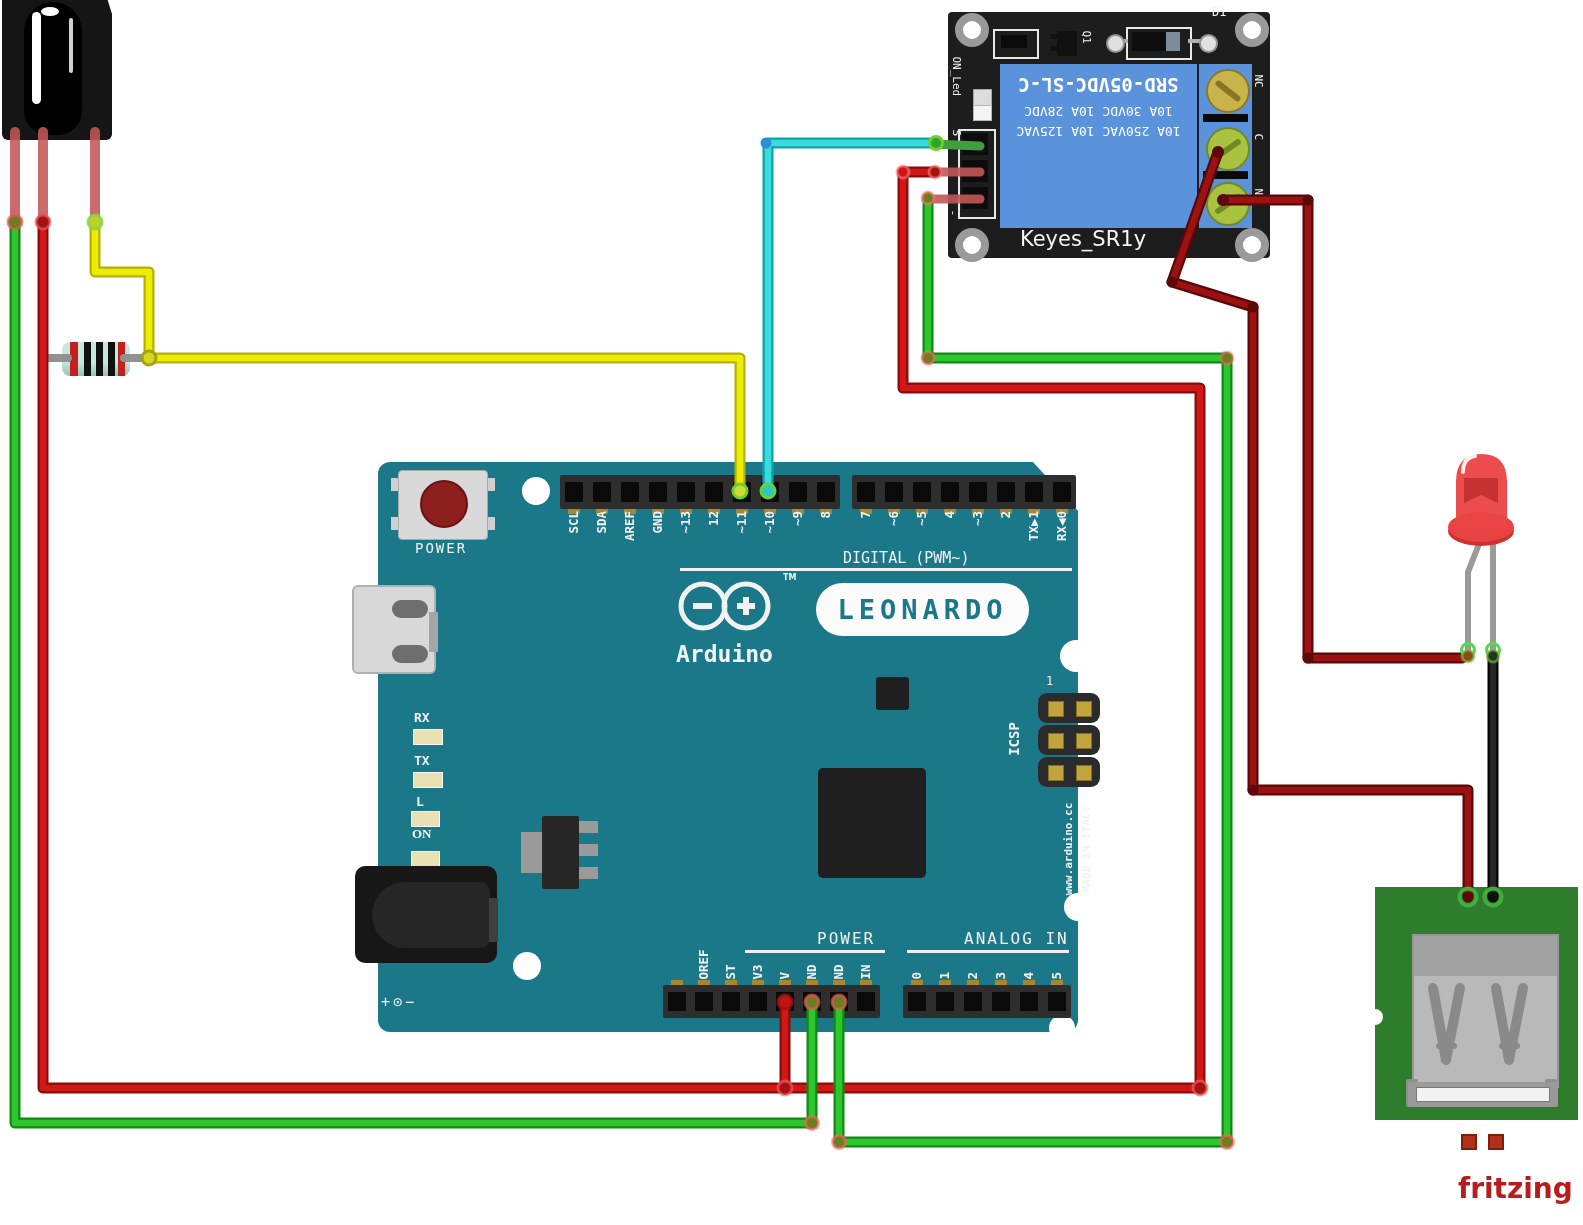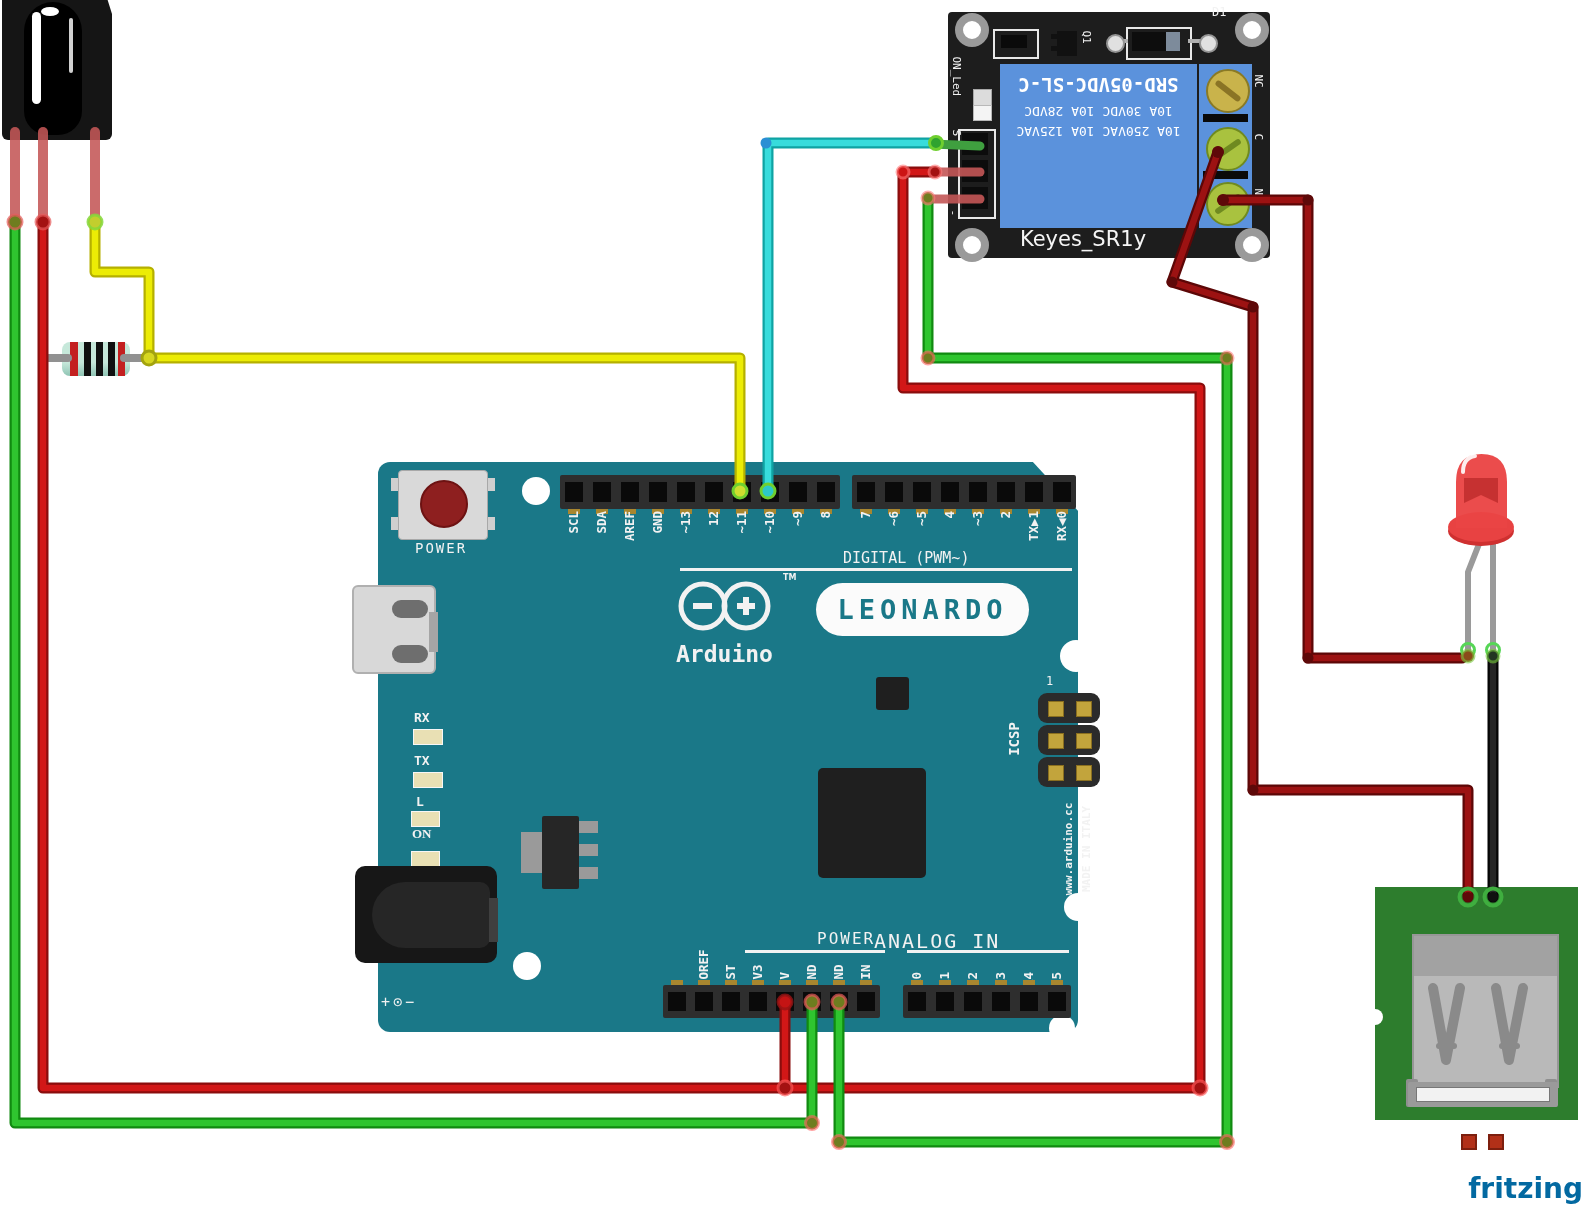--- a/index.html
+++ b/index.html
@@ -31,21 +31,21 @@
   .relay-pcb{left:948px;top:12px;width:322px;height:246px;background:#1d1d1d;border-radius:4px;}
   .rhole{width:18px;height:18px;background:#fff;border:8px solid #9a9a9a;border-radius:50%;}
   .screw{width:40px;height:40px;border-radius:50%;}
   .slot{position:absolute;left:5px;top:17px;width:30px;height:6px;border-radius:3px;}
   .rtxt{font:11px "DejaVu Sans Mono","DejaVu Sans",monospace;color:#f2f2f2;white-space:nowrap;}
   .blue-inner{position:absolute;inset:0;transform:rotate(180deg);display:flex;flex-direction:column;
       justify-content:flex-end;align-items:center;gap:5px;padding-bottom:10px;color:#fff;}
   .bl-small{font:13px "DejaVu Sans Mono","DejaVu Sans",monospace;white-space:nowrap;}
   .bl-big{font:bold 19px "DejaVu Sans Mono","DejaVu Sans",monospace;white-space:nowrap;margin-top:3px;}
   
-  .fritz{font:bold 28px "DejaVu Sans",sans-serif;color:#0369a1;letter-spacing:0px;text-align:right;}
+  .fritz{font:bold 28px "DejaVu Sans",sans-serif;color:#b91c1c;letter-spacing:0px;}
   svg{position:absolute;left:0;top:0;pointer-events:none;}
 </style>
 </head>
 <body>
 
 <div class="canvas">
 
   <div>
     <div class="abs" style="left:2px;top:0;width:110px;height:140px;background:#151515;border-radius:0 0 6px 6px;
                 clip-path:polygon(0 0,96% 0,100% 10%,100% 100%,0 100%);"></div>
@@ -169,21 +169,21 @@
       <div class="abs" style="left:1076px;top:765px;width:14px;height:14px;background:#c2a43c;border:1px solid #8a6f1f;"></div>
       <div class="abs cap" style="left:1046px;top:674px;font-size:12px;">1</div>
       <span class="pl" style="left:986px;top:732px;width:56px;text-align:center;font-size:14px;">ICSP</span>
     </div>
 
     <span class="pl" style="left:1010px;top:842px;width:118px;font-size:11px;font-weight:bold;text-align:center;">www.arduino.cc</span>
     <span class="pl" style="left:1032px;top:842px;width:110px;font-size:11px;font-weight:bold;text-align:center;">MADE IN ITALY</span>
 
     <div class="abs cap" style="left:817px;top:929px;font-size:16px;letter-spacing:2px;">POWER</div>
     <div class="abs sline" style="left:745px;top:950px;width:140px;"></div>
-    <div class="abs cap" style="left:874px;top:929px;font-size:20px;letter-spacing:2px;">ANALOG IN</div>
+    <div class="abs cap" style="left:964px;top:929px;font-size:16px;letter-spacing:2px;">ANALOG IN</div>
     <div class="abs sline" style="left:907px;top:950px;width:162px;"></div>
 
     <span class="pl pl-bot" style="left:680px;top:956px;">IOREF</span>
     <span class="pl pl-bot" style="left:707px;top:956px;">RST</span>
     <span class="pl pl-bot" style="left:734px;top:956px;">3V3</span>
     <span class="pl pl-bot" style="left:761px;top:956px;">5V</span>
     <span class="pl pl-bot" style="left:788px;top:956px;">GND</span>
     <span class="pl pl-bot" style="left:815px;top:956px;">GND</span>
     <span class="pl pl-bot" style="left:842px;top:956px;">VIN</span>
     <span class="pl pl-bot" style="left:893px;top:956px;">A0</span>

